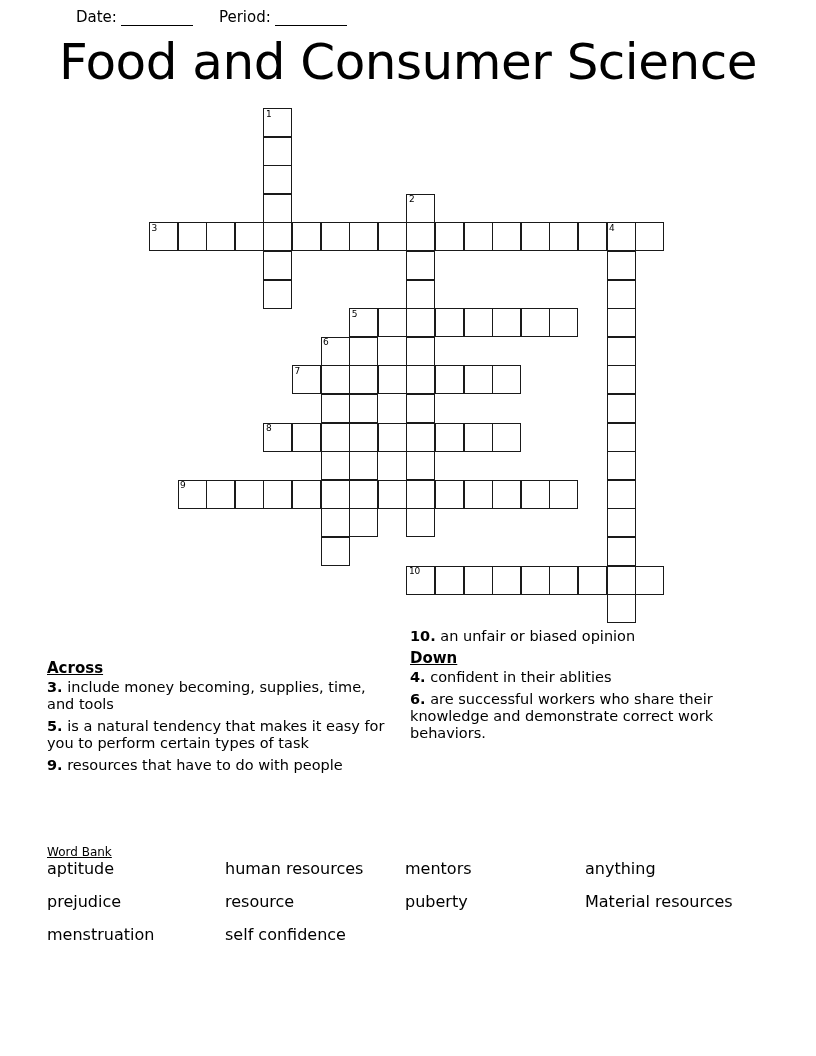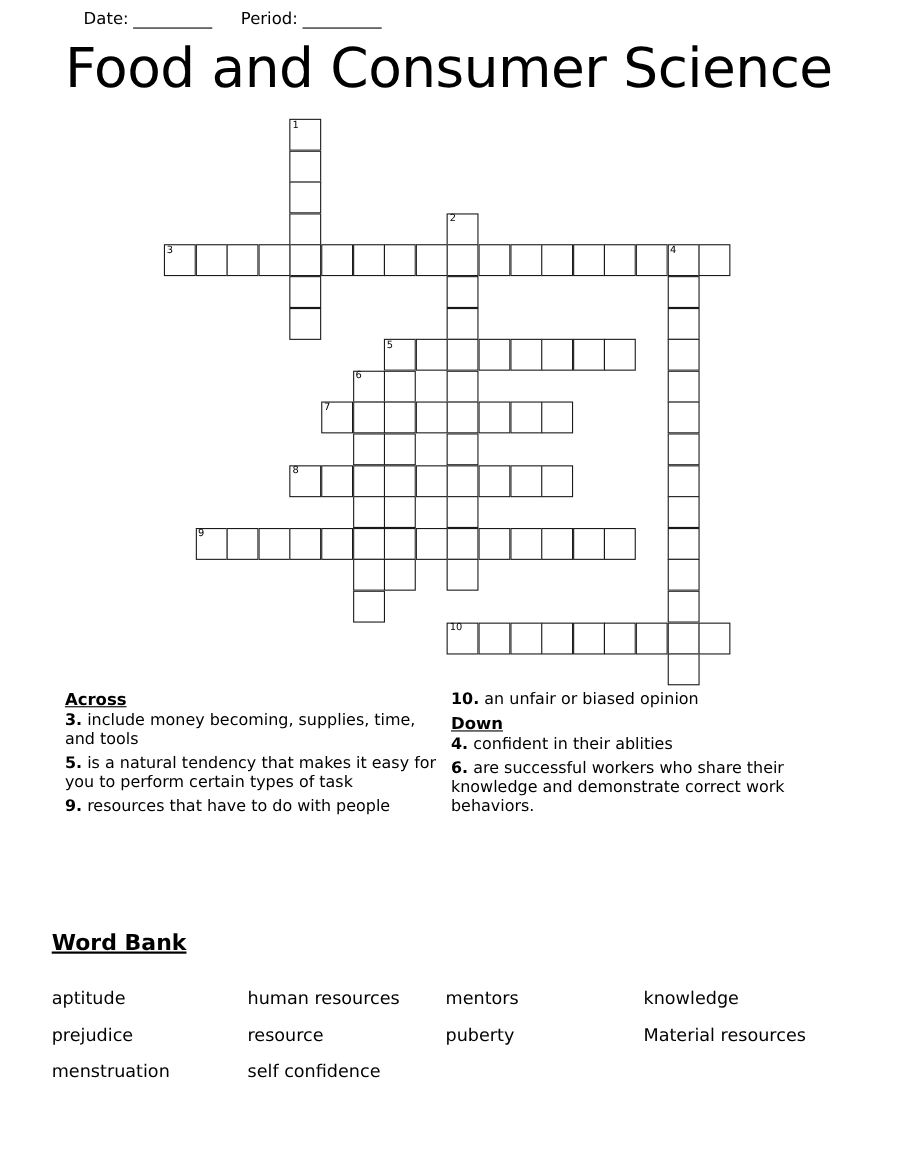--- a/index.html
+++ b/index.html
@@ -79,21 +79,21 @@
     left: 0;
     width: 816px;
     height: 210px;
   }
   .clue-col {
     position: absolute;
     top: 0;
     font-size: 14.5px;
     line-height: 17px;
   }
-  .clue-col-left  { left: 59px;  width: 340px; }
+  .clue-col-left  { left: 47px;  width: 340px; margin-top: 32px; }
   .clue-col-right { left: 410px; width: 365px; }
 
   .clue-heading {
     font-weight: bold;
     text-decoration: underline;
     font-size: 15px;
     margin: 0 0 2px 0;
   }
   .clue-item {
     margin: 0 0 5px 0;
@@ -102,24 +102,24 @@
   .clue-item b { font-weight: bold; }
 
   
   .word-bank {
     position: absolute;
     left: 47px;
     top: 845px;
     width: 740px;
   }
   .wb-heading {
-    font-weight: bold;
+    font-weight: normal;
     text-decoration: underline;
-    font-size: 20px;
-    margin-bottom: 29px;
+    font-size: 12px;
+    margin-bottom: 0;
   }
   .wb-grid {
     display: grid;
     grid-template-columns: 178px 180px 180px 200px;
     row-gap: 14px;
     font-size: 16px;
   }
   .wb-word { white-space: nowrap; }
 </style>
 </head>
@@ -296,21 +296,21 @@
     </div>
   </div>
 </div>
 
 <div class="word-bank">
   <div class="wb-heading">Word Bank</div>
   <div class="wb-grid">
     <span class="wb-word">aptitude</span>
     <span class="wb-word">human resources</span>
     <span class="wb-word">mentors</span>
-    <span class="wb-word">knowledge</span>
+    <span class="wb-word">anything</span>
     <span class="wb-word">prejudice</span>
     <span class="wb-word">resource</span>
     <span class="wb-word">puberty</span>
     <span class="wb-word">Material resources</span>
     <span class="wb-word">menstruation</span>
     <span class="wb-word">self confidence</span>
   </div>
 </div>
 
 </body></html>

